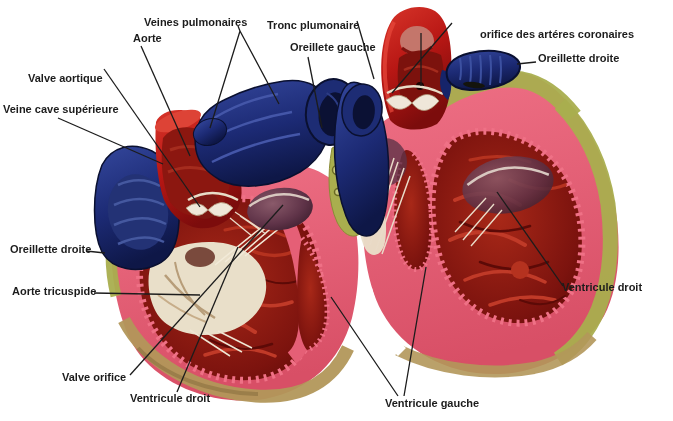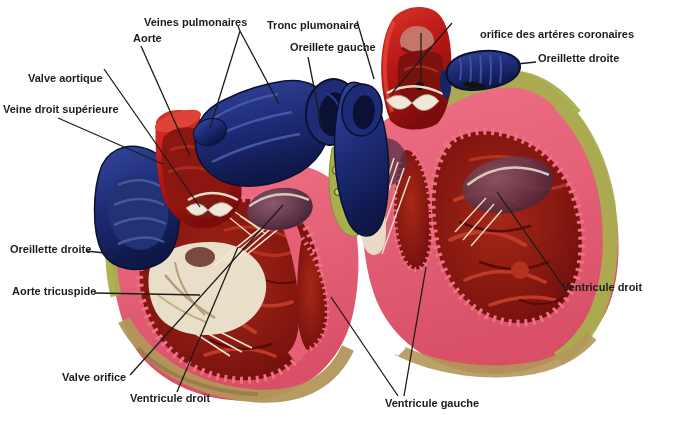--- a/index.html
+++ b/index.html
@@ -245,20 +245,20 @@
   </g>
 </svg>
 
   <div class="lbl" style="left:144px;top:16px;">Veines pulmonaires</div>
   <div class="lbl" style="left:267px;top:19px;text-align:right;">Tronc plumonaire</div>
   <div class="lbl" style="left:452px;top:28px;margin-left:28px;">orifice des artéres coronaires</div>
   <div class="lbl" style="left:133px;top:32px;">Aorte</div>
   <div class="lbl" style="left:252px;top:41px;padding-left:38px;">Oreillete gauche</div>
   <div class="lbl" style="left:538px;top:52px;">Oreillette droite</div>
   <div class="lbl" style="left:28px;top:72px;">Valve aortique</div>
-  <div class="lbl" style="left:3px;top:103px;">Veine droit supérieure</div>
+  <div class="lbl" style="left:3px;top:103px;">Veine cave supérieure</div>
   <div class="lbl" style="left:10px;top:243px;">Oreillette droite</div>
   <div class="lbl" style="left:12px;top:285px;">Aorte tricuspide</div>
   <div class="lbl" style="left:562px;top:281px;">Ventricule droit</div>
   <div class="lbl" style="left:62px;top:371px;">Valve orifice</div>
   <div class="lbl" style="left:130px;top:392px;">Ventricule droit</div>
   <div class="lbl" style="left:378px;top:397px;margin-left:7px;">Ventricule gauche</div>
 </div>
 
 </body></html>

